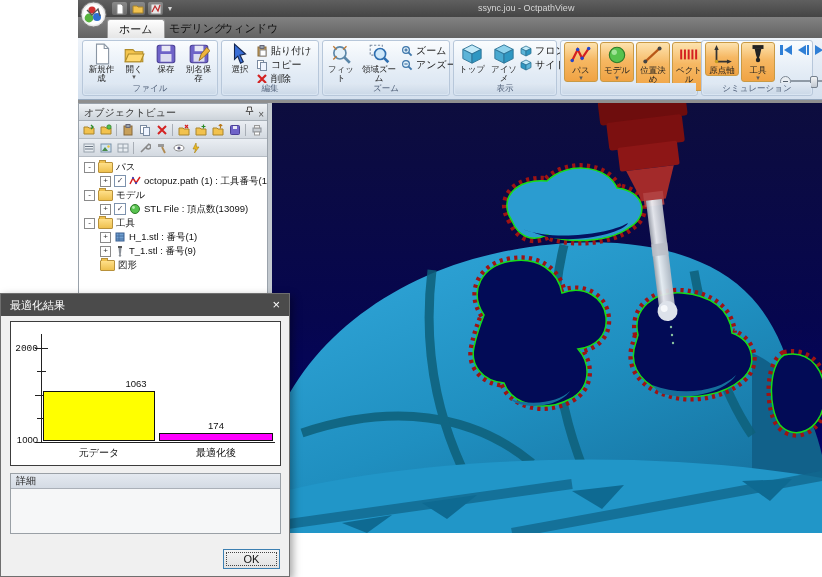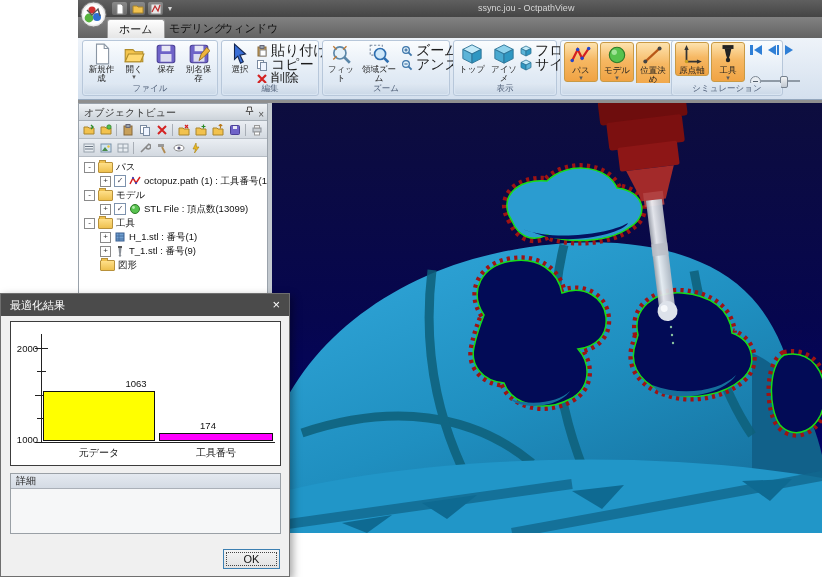--- a/index.html
+++ b/index.html
@@ -18,21 +18,21 @@
   .tab{position:absolute;top:2px;height:19px;line-height:19px;padding:0 11px;font-size:11px;color:#0e0e0e;}
   .tab.active{background:linear-gradient(#fefefe,#e6e6e6);border:1px solid #9a9a9a;border-bottom:none;border-radius:3px 3px 0 0;top:2px;height:18px;color:#1a1a1a;}
 
   .ribbon{position:absolute;left:0;top:38px;width:744px;height:62px;background:linear-gradient(#eef3f9,#d4e0ee);border-bottom:1px solid #94a7bd;box-sizing:border-box;}
   .rgroup{position:absolute;top:2px;height:56px;border:1px solid #b7c7da;border-radius:3px;background:linear-gradient(#fafcfe,#e2ebf5 62%,#d8e4f1);box-sizing:border-box;}
   .glabel{position:absolute;left:1px;right:1px;bottom:1px;height:11px;line-height:11px;font-size:8.5px;color:#51617a;text-align:center;background:linear-gradient(#e0e9f3,#ccd9e8);border-radius:0 0 2px 2px;overflow:hidden;}
   .gcontent{position:absolute;left:2px;top:1px;right:2px;height:43px;display:flex;align-items:flex-start;}
   .bb{display:flex;flex-direction:column;align-items:center;justify-content:flex-start;font-size:8.5px;line-height:9px;color:#1c1c1c;padding:1px 1px 0 1px;min-width:30px;text-align:center;}
   .bb .ddm{font-size:7px;color:#5a5a5a;line-height:6px;}
   .smalls{display:flex;flex-direction:column;justify-content:flex-start;gap:1px;padding-top:2px;}
-  .sb{display:flex;align-items:center;gap:3px;height:13px;font-size:14px;color:#1c1c1c;white-space:nowrap;}
+  .sb{display:flex;align-items:center;gap:3px;height:13px;font-size:10px;color:#1c1c1c;white-space:nowrap;}
   .orange{background:linear-gradient(#fde3af,#f6b863 45%,#f0a344);border:1px solid #c99a45;border-radius:3px;margin:0 1px;}
   .i20{width:22px;height:22px;display:block;}
   .i12{width:12px;height:12px;display:block;}
   .playcol{display:flex;flex-direction:column;justify-content:space-between;height:42px;padding:3px 0 0 4px;}
   .playrow{display:flex;gap:6px;align-items:center;}
   .pbtn{display:flex;align-items:center;gap:1px;}
   .tri-l{width:0;height:0;border-top:5px solid transparent;border-bottom:5px solid transparent;border-right:8px solid #2f7fd6;}
   .tri-r{width:0;height:0;border-top:5px solid transparent;border-bottom:5px solid transparent;border-left:8px solid #2f7fd6;}
   .pbar{width:2.5px;height:10px;background:#2f7fd6;}
   .slider{position:relative;width:52px;height:12px;}
@@ -325,21 +325,21 @@
                   <rect x="15.6" y="5" width="1.8" height="9"></rect>
                 </g>
               </svg>
             <span>ベクトル</span>
             <span class="ddm">▾</span>
           </div>
         </div>
         <div class="glabel"></div>
       </div>
 
-      <div class="rgroup" style="left:593px;width:112px;">
+      <div class="rgroup" style="left:623px;width:112px;">
         <div class="gcontent">
           <div class="bb orange">
             <svg class="i20" viewBox="0 0 20 20">
                 <line x1="5" y1="16" x2="5" y2="4" stroke="#333" stroke-width="1.6"></line>
                 <line x1="5" y1="16" x2="16" y2="16" stroke="#333" stroke-width="1.6"></line>
                 <polygon points="5,1 3,5.5 7,5.5" fill="#333"></polygon>
                 <polygon points="19,16 14.5,14 14.5,18" fill="#333"></polygon>
                 <circle cx="5" cy="16" r="1.6" fill="#c8a020"></circle>
               </svg>
             <span>原点軸</span>
@@ -658,29 +658,29 @@
     </div>
     <span class="dclose">×</span>
 
     <div class="chartbox">
       <div class="yaxis"></div>
       <div class="xaxis"></div>
       <div class="tick major" style="top:26px;"></div>
       <div class="tick minor" style="top:49px;"></div>
       <div class="tick major" style="top:73px;"></div>
       <div class="tick minor" style="top:96px;"></div>
-      <div class="ylab" style="top:21px;">2000</div>
+      <div class="ylab" style="top:21px;font-family:Liberation Mono, monospace;">2000</div>
       <div class="ylab" style="top:68px;margin-top:44px;">1000</div>
 
       <div class="bar" style="left: 32px; width: 112px; bottom: 24px; height: 50px; background: rgb(255, 255, 0);"></div>
       <div class="bar" style="left: 148px; width: 114px; bottom: 24px; height: 8px; background: rgb(255, 0, 255);"></div>
       <div class="blab" style="left: 32px; width: 112px; bottom: 76px; padding-left: 37px;">1063</div>
-      <div class="blab" style="left: 140px; width: 114px; bottom: 34px;">174</div>
+      <div class="blab" style="left: 148px; width: 114px; bottom: 34px;">174</div>
       <div class="clab" style="left:32px;width:112px;">元データ</div>
-      <div class="clab" style="left:148px;width:114px;">工具番号</div>
+      <div class="clab" style="left:148px;width:114px;">最適化後</div>
     </div>
 
     <div class="detbox">
       <div class="dethead">詳細</div>
     </div>
 
     <div class="okbtn">OK</div>
   </div>
 
 </div>

